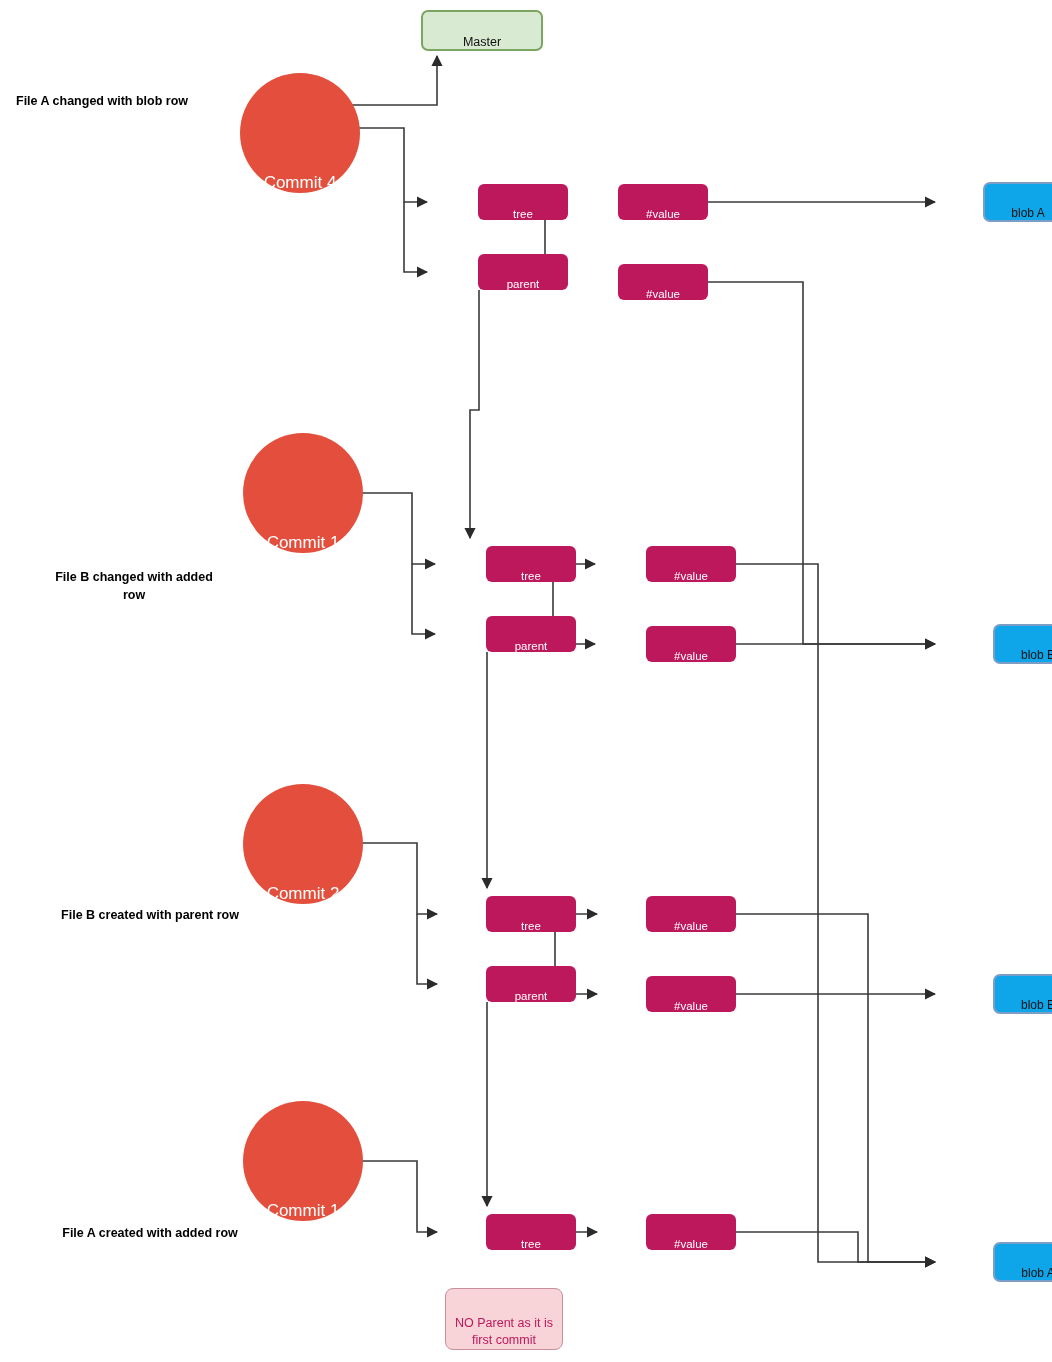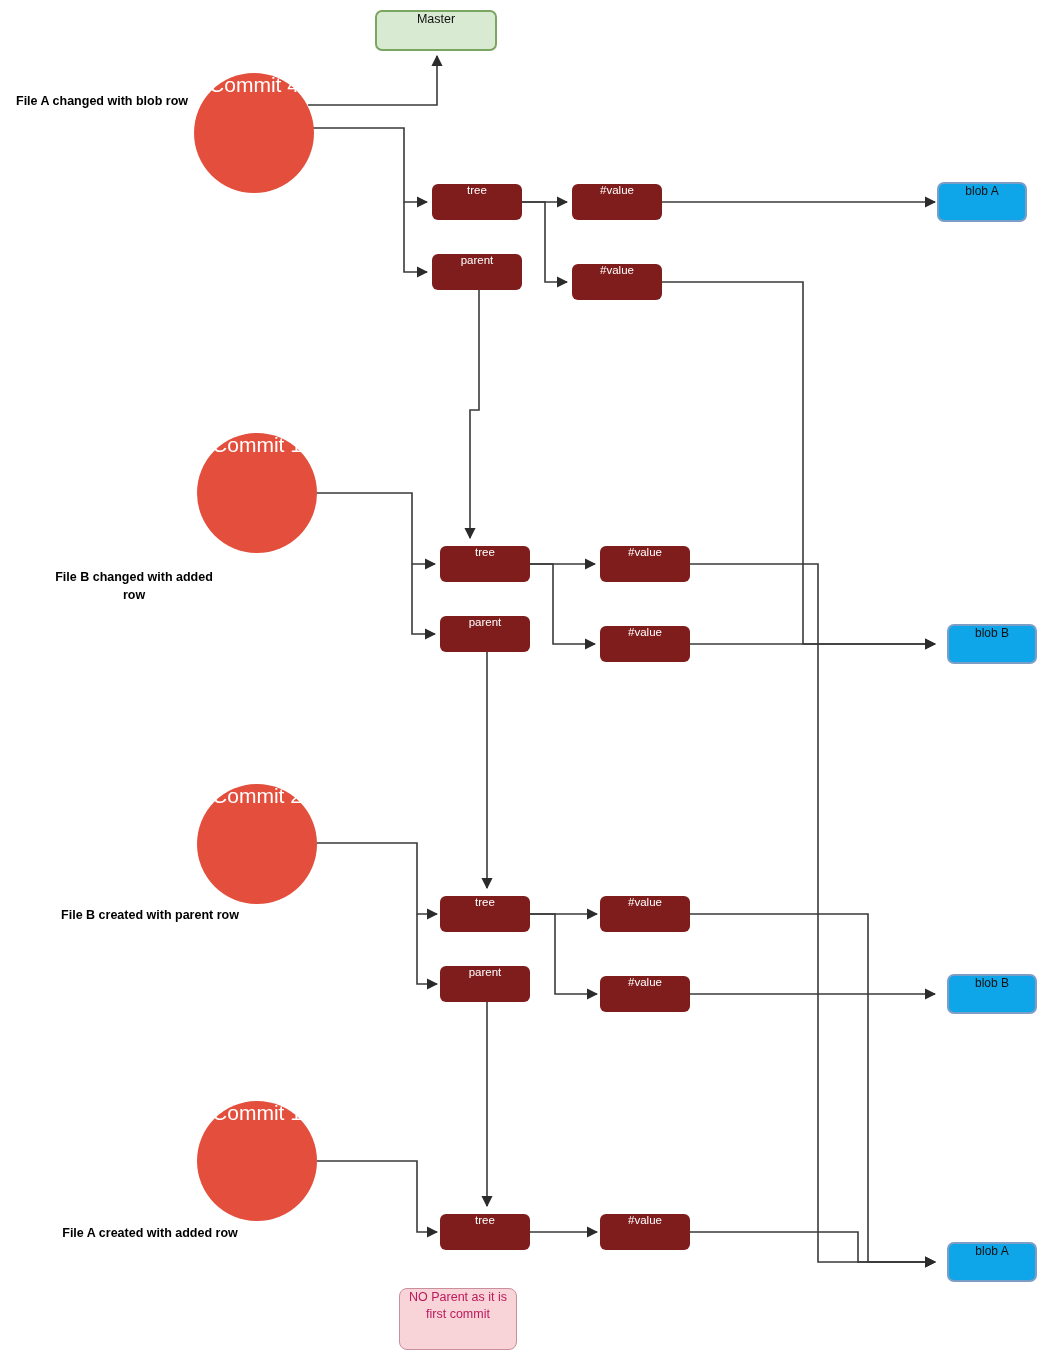--- a/index.html
+++ b/index.html
@@ -21,38 +21,39 @@
     position: absolute;
     left: 0;
     top: 0;
     width: 1052px;
     height: 1362px;
   }
   .node {
     position: absolute;
     box-sizing: border-box;
     display: flex;
-    align-items: flex-start;
+    align-items: flex-end;
     justify-content: center;
     text-align: center;
+    margin-left: 46px;
   }
   .commit {
     width: 120px;
     height: 120px;
     border-radius: 50%;
     background: #e34f3c;
     color: #ffffff;
-    font-size: 21px;
+    font-size: 17px;
     z-index: 3;
   }
   .chip {
     width: 90px;
     height: 36px;
     border-radius: 6px;
-    background: #7f1d1d;
+    background: #be185d;
     color: #ffffff;
     font-size: 11.5px;
     z-index: 3;
   }
   .blob {
     width: 90px;
     height: 40px;
     border-radius: 7px;
     background: #0ea5e9;
     border: 2px solid #7b9dc6;

